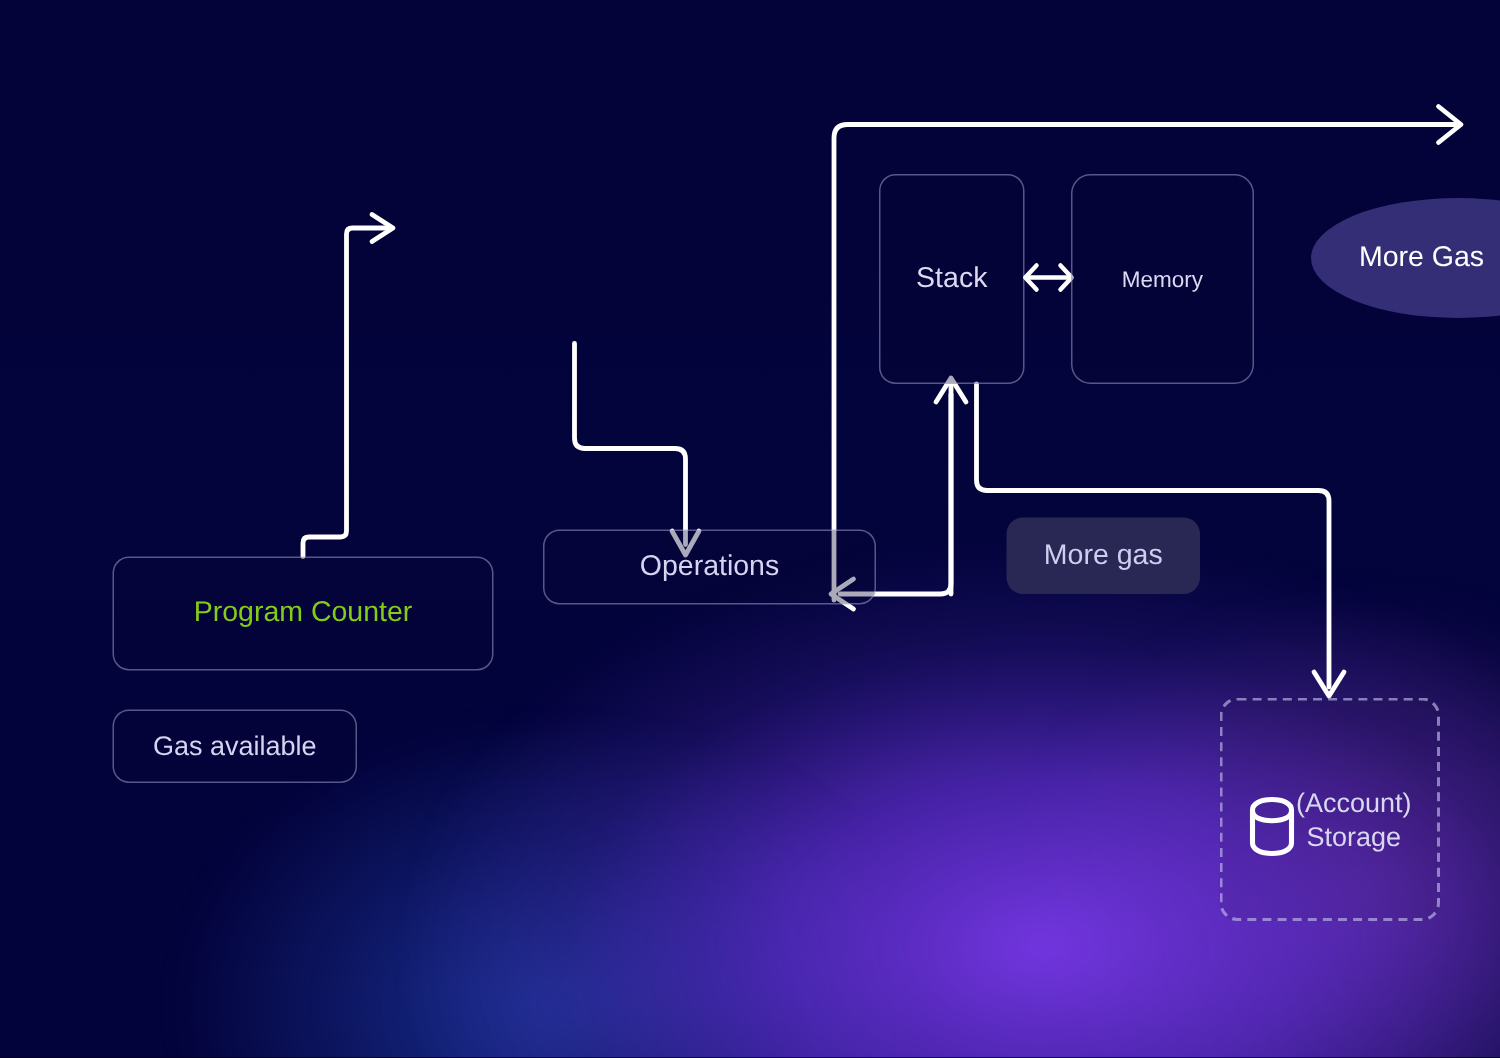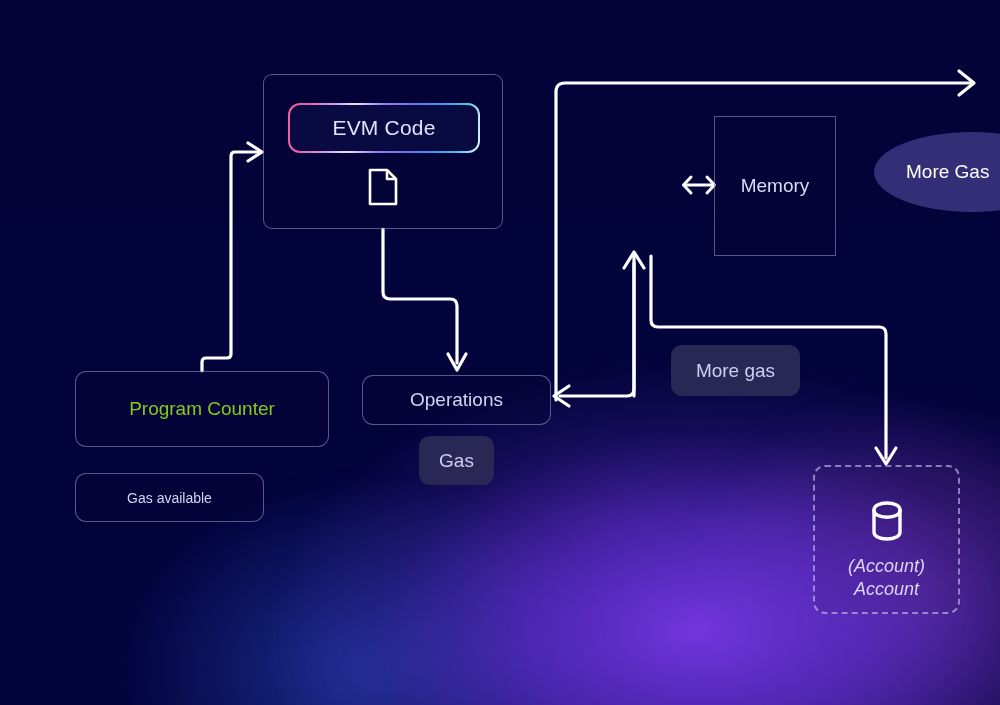--- a/index.html
+++ b/index.html
@@ -148,22 +148,22 @@
   #stack-box {
     left: 586px; top: 116px;
     width: 97px; height: 140px;
     border-radius: 11px;
     font-size: 19px;
     color: #dcdaf3;
   }
   #memory-box {
     left: 714px; top: 116px;
     width: 122px; height: 140px;
-    border-radius: 0;
-    font-size: 19px;
+    border-radius: 13px;
+    font-size: 15px;
     color: #dcdaf3;
   }
   #stack-memory-arrow {
     position: absolute;
     left: 681px; top: 170px;
     width: 36px; height: 30px;
   }
 
   
   #more-gas-ellipse {
@@ -181,30 +181,30 @@
   #program-counter {
     left: 75px; top: 371px;
     width: 254px; height: 76px;
     border-radius: 11px;
     font-size: 19px;
     line-height: 26px;
     color: #84cc16;
   }
   #gas-available {
     left: 75px; top: 473px;
-    width: 189px; height: 49px;
-    border-radius: 11px;
-    font-size: 14px;
+    width: 163px; height: 49px;
+    border-radius: 11px;
+    font-size: 18px;
     color: #d6d4f0;
   }
 
   
   #operations-box {
-    left: 362px; top: 375px;
-    width: 189px; height: 50px;
+    left: 362px; top: 353px;
+    width: 222px; height: 50px;
     border-radius: 11px;
     font-size: 19px;
     color: #d6d4f0;
     text-align: right;
   }
 
   
   .badge {
     background: rgba(44, 42, 86, 0.92);
     color: #cfcdf0;
@@ -221,23 +221,22 @@
     font-size: 19px;
   }
 
   
   #storage-box {
     left: 813px; top: 465px;
     width: 147px; height: 149px;
     border-radius: 12px;
     border: 2px dashed rgba(198, 196, 240, 0.62);
     background: rgba(40, 16, 70, 0.10);
-    flex-direction: column;
+    flex-direction: row;
     gap: 0;
-    font-style: italic;
   }
   #db-icon {
     width: 32px; height: 40px;
     margin-top: 22px;
   }
   #storage-label {
     margin-top: 14px;
     font-size: 18px;
     line-height: 23px;
     color: #d9d7f2;
@@ -268,30 +267,24 @@
     <path class="wire" d="M 634 256 L 634 389 Q 634 396 627 396 L 560 396"></path>
     <path class="wire" d="M 569 386 L 554 396 L 569 406"></path>
 
     <path class="wire" d="M 634 263 L 634 396"></path>
     <path class="wire" d="M 624 268 L 634 252 L 644 268"></path>
 
     <path class="wire" d="M 651 256 L 651 320 Q 651 327 658 327 L 879 327 Q 886 327 886 334 L 886 458"></path>
     <path class="wire" d="M 876 448 L 886 464 L 896 448"></path>
   </svg>
 
-  <div id="evm-container" class="node outline-box">
-    <div id="evm-code-chip">
-      <div class="chip-inner">EVM Code</div>
-    </div>
-    <svg id="doc-icon" viewBox="0 0 32 38">
-      <path d="M3 2 h17 l9 9 v25 h-26 z" fill="none" stroke="#ffffff" stroke-width="2.6" stroke-linejoin="round"></path>
-      <path d="M20 2 v9 h9" fill="none" stroke="#ffffff" stroke-width="2.6" stroke-linejoin="round"></path>
-    </svg>
-  </div>
-
+
+  <div id="stack-box" class="node outline-box">
+    <span>Stack</span>
+  </div>
 
   <svg id="stack-memory-arrow" viewBox="0 0 36 30">
     <path d="M3 15 h30" stroke="#ffffff" stroke-width="3" stroke-linecap="round"></path>
     <path d="M10 7 L2.5 15 L10 23" fill="none" stroke="#ffffff" stroke-width="3" stroke-linecap="round" stroke-linejoin="round"></path>
     <path d="M26 7 L33.5 15 L26 23" fill="none" stroke="#ffffff" stroke-width="3" stroke-linecap="round" stroke-linejoin="round"></path>
   </svg>
 
   <div id="memory-box" class="node outline-box">
     <span>Memory</span>
   </div>
@@ -307,32 +300,29 @@
   </div>
 
   <div id="gas-available" class="node outline-box">
     <span>Gas available</span>
   </div>
 
   <div id="operations-box" class="node outline-box">
     <span>Operations</span>
   </div>
 
-  <div id="gas-badge" class="node badge">
-    <span>Gas</span>
-  </div>
 
   <div id="more-gas-badge" class="node badge">
     <span>More gas</span>
   </div>
 
   <div id="storage-box" class="node">
     <svg id="db-icon" viewBox="0 0 32 40">
       <path d="M16 2 C24 2 29 5 29 9 L29 31 C29 35 24 38 16 38 C8 38 3 35 3 31 L3 9 C3 5 8 2 16 2 Z" fill="none" stroke="#ffffff" stroke-width="3.4" stroke-linejoin="round"></path>
       <path d="M3 9.5 C3 13.5 8 16.2 16 16.2 C24 16.2 29 13.5 29 9.5" fill="none" stroke="#ffffff" stroke-width="3.4" stroke-linecap="round"></path>
     </svg>
     <div id="storage-label">
       <div>(Account)</div>
-      <div>Account</div>
+      <div>Storage</div>
     </div>
   </div>
 
 </div>
 
 </body></html>

